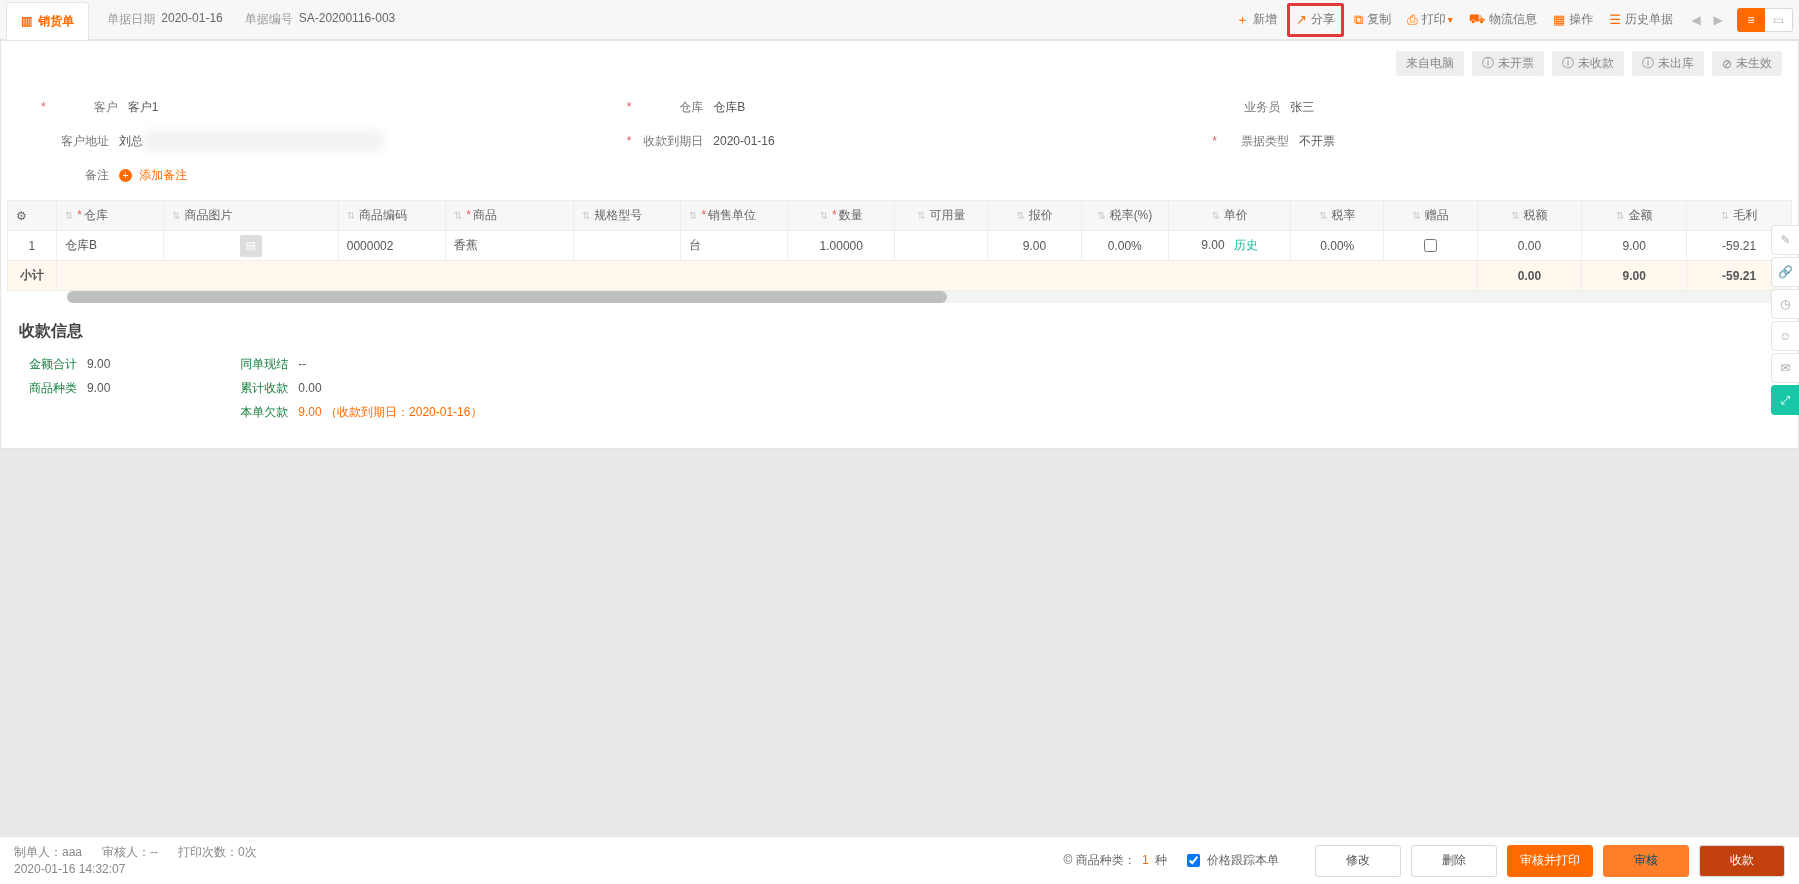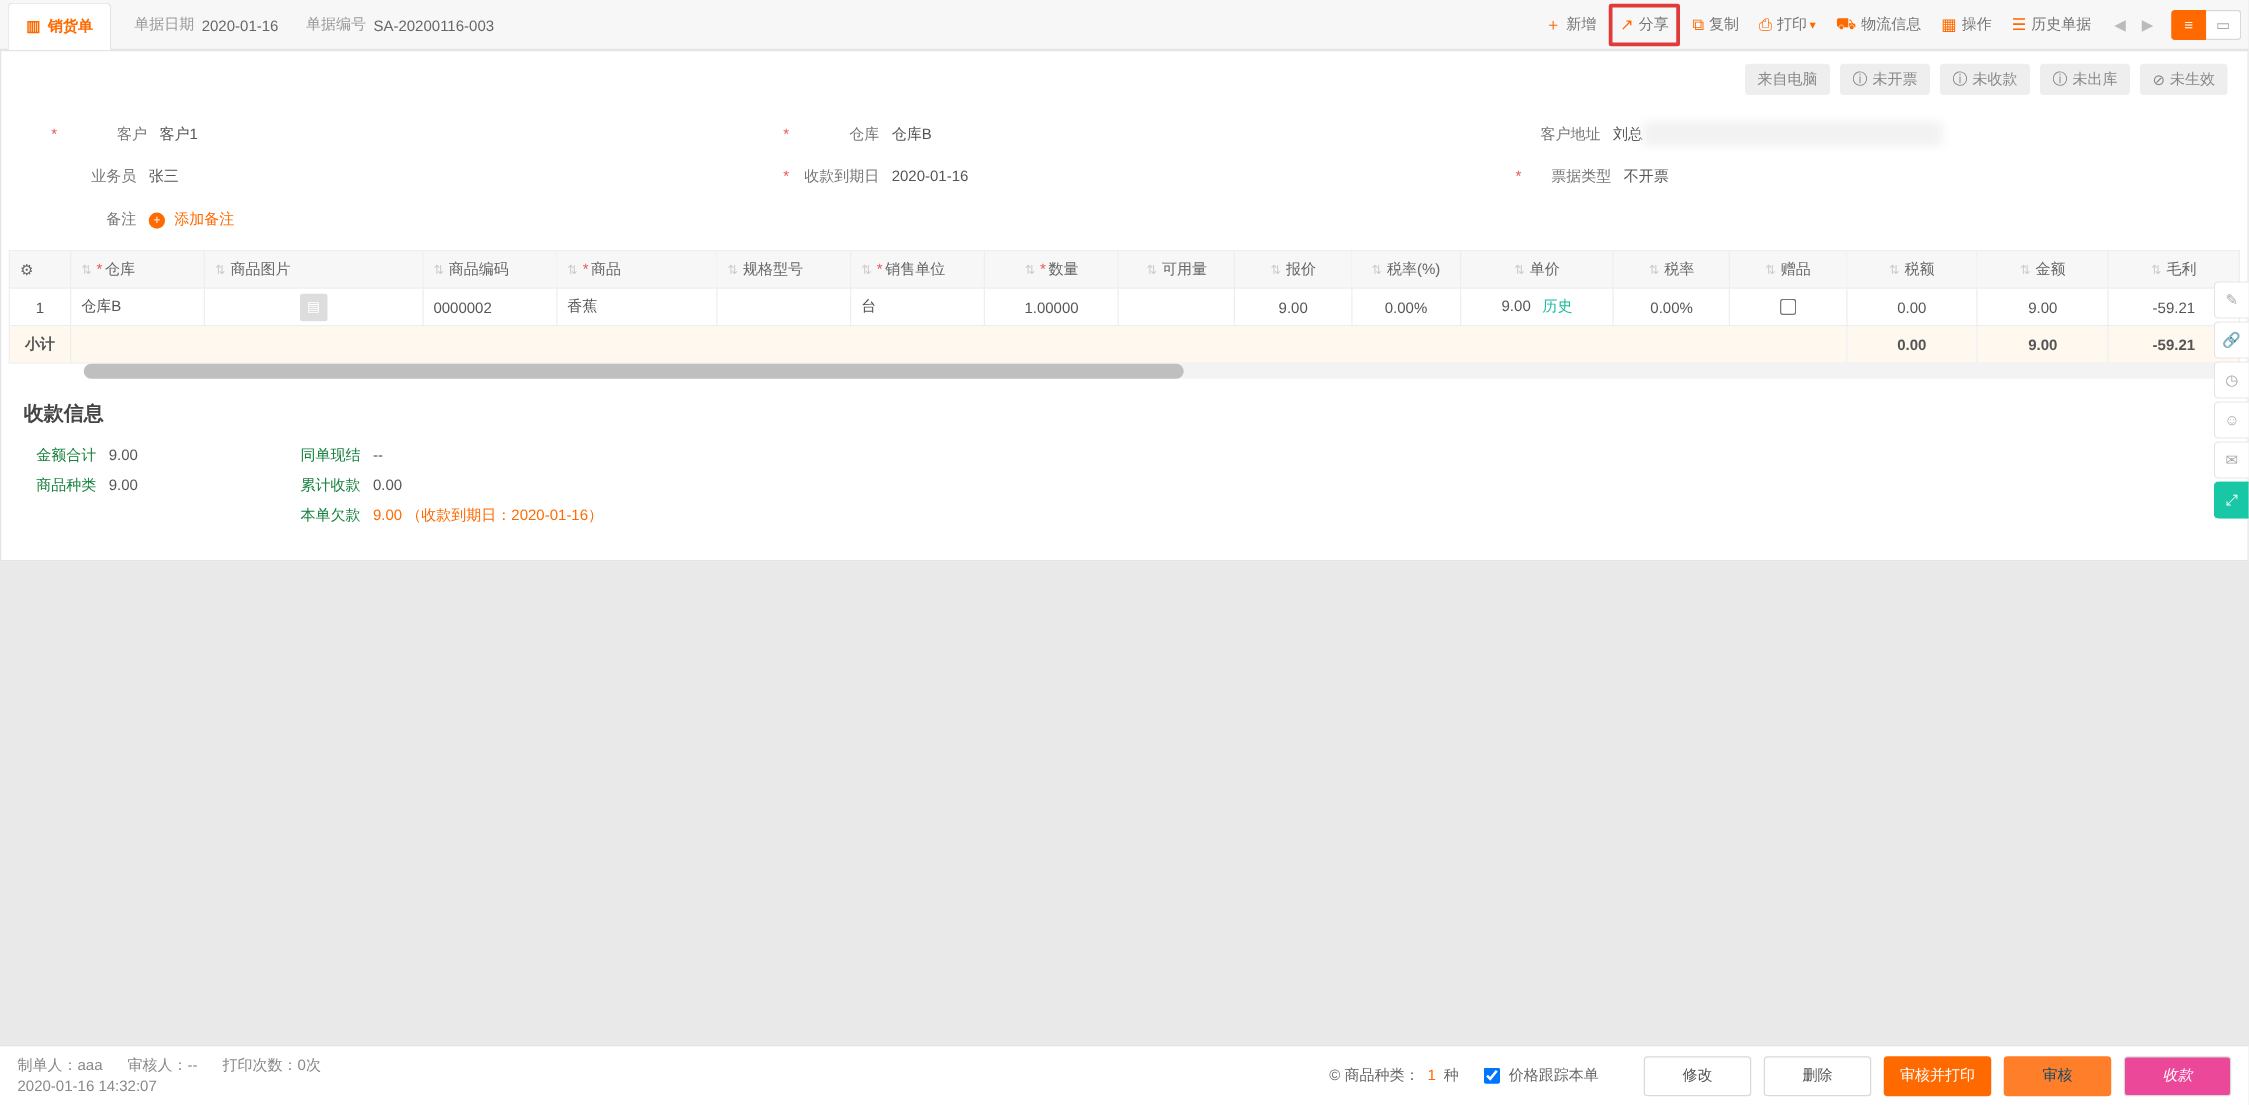--- a/index.html
+++ b/index.html
@@ -44,21 +44,21 @@
     border-bottom:none;
     height:38px;
     display:flex;align-items:center;
     padding:0 14px;
     border-radius:4px 4px 0 0;
     color:var(--orange);
     font-weight:600;
     margin-top:2px;
   }
   .tab .ic{margin-right:6px;}
-  .meta{display:flex;align-items:flex-end;margin-left:18px;color:#666;}
+  .meta{display:flex;align-items:flex-start;margin-left:18px;color:#666;}
   .meta span.label{color:#9a9a9a;margin-right:6px;}
   .meta span.value{color:#666;margin-right:22px;}
 
   .toolbar{margin-left:auto;display:flex;align-items:center;}
   .tbtn{
     display:flex;align-items:center;
     padding:0 8px;height:28px;
     color:#777;cursor:pointer;
     border-radius:2px;
   }
@@ -174,21 +174,21 @@
   .footer .center .kinds .n{color:var(--orange);margin:0 3px;}
   .footer .center label{display:flex;align-items:center;gap:4px;}
   .footer .actions{display:flex;gap:10px;margin-left:20px;align-items:center;}
   .btn{
     min-width:86px;height:32px;border:1px solid var(--border2);background:#fff;
     border-radius:3px;display:flex;align-items:center;justify-content:center;
     cursor:pointer;color:#555;
   }
   .btn.orange{background:var(--orange);border-color:var(--orange);color:#fff;}
   .btn.orange-light{background:var(--orange-light);border-color:var(--orange-light);color:#0c4a6e;}
-  .btn.disabled{background:#ec4899;border-color:#d9d9d9;color:#fff;cursor:not-allowed;font-style:italic;}
+  .btn.disabled{background:#c2410c;border-color:#d9d9d9;color:#fff;cursor:not-allowed;}
 
   
   .side-rail{
     position:absolute;right:0;top:225px;width:28px;
     display:flex;flex-direction:column;gap:2px;
   }
   .side-rail .ritem{
     width:28px;height:30px;background:#fff;border:1px solid var(--border);
     border-right:none;border-radius:4px 0 0 4px;
     display:flex;align-items:center;justify-content:center;color:#aaa;cursor:pointer;
@@ -283,28 +283,28 @@
       <span class="star">*</span>
       <span class="flabel">客户</span>
       <span class="fval">客户1</span>
     </div>
     <div class="field">
       <span class="star">*</span>
       <span class="flabel">仓库</span>
       <span class="fval">仓库B</span>
     </div>
     <div class="field">
+      <span class="flabel">业务员</span>
+      <span class="fval">张三</span>
+    </div>
+
+    <div class="field">
       <span class="flabel">客户地址</span>
       <span class="fval">刘总</span>
       <span class="blur"></span>
-    </div>
-
-    <div class="field">
-      <span class="flabel">业务员</span>
-      <span class="fval">张三</span>
     </div>
     <div class="field">
       <span class="star">*</span>
       <span class="flabel">收款到期日</span>
       <span class="fval">2020-01-16</span>
     </div>
     <div class="field">
       <span class="star">*</span>
       <span class="flabel">票据类型</span>
       <span class="fval">不开票</span>

